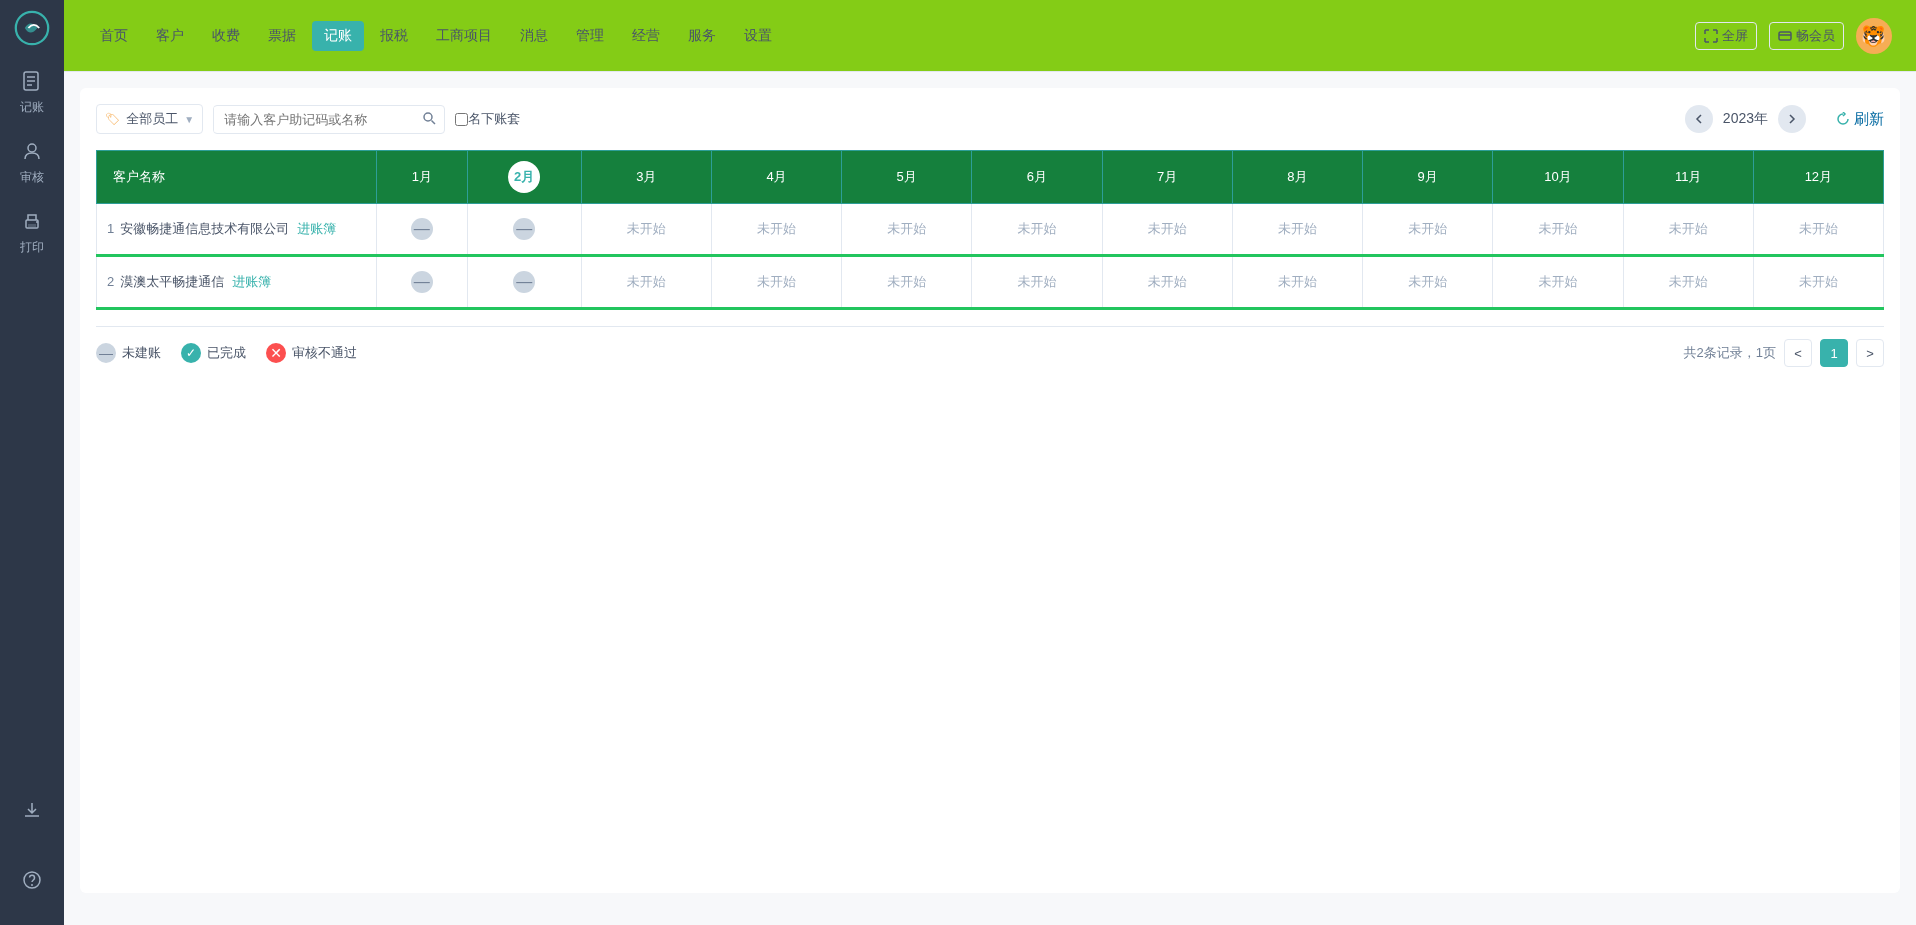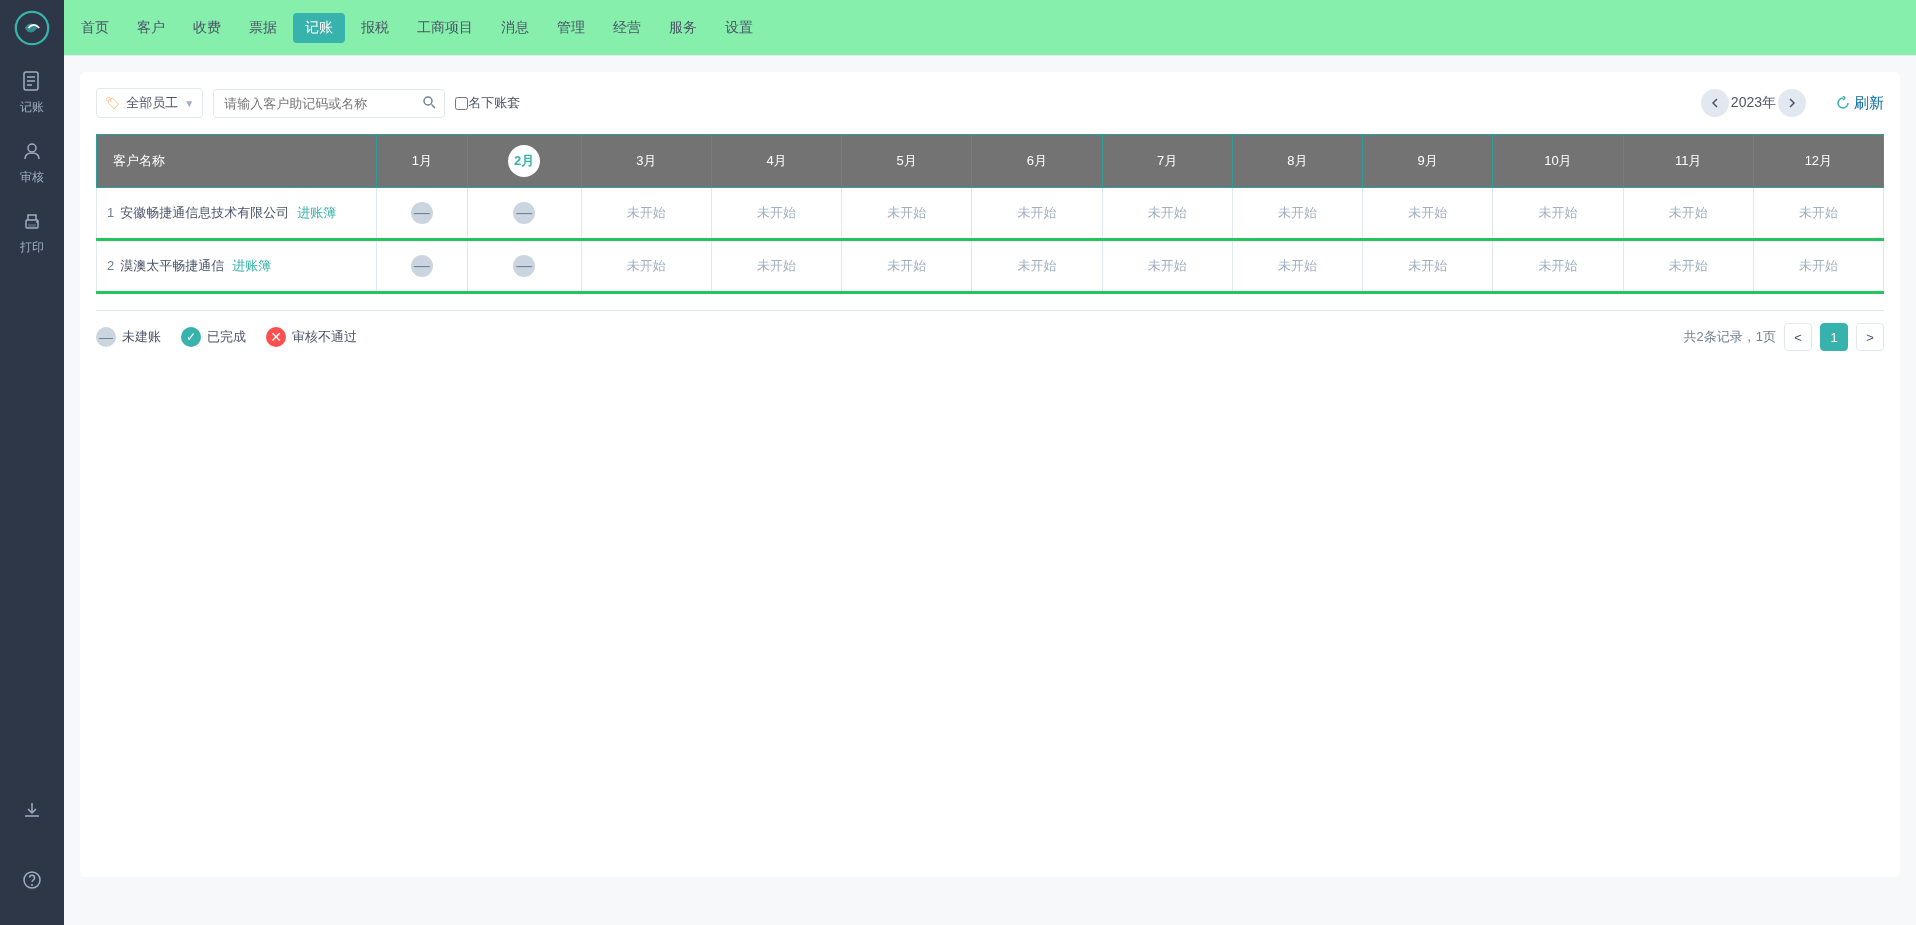--- a/index.html
+++ b/index.html
@@ -58,25 +58,25 @@
     }
 
     
     .main-area {
       flex: 1;
       display: flex;
       flex-direction: column;
       overflow: hidden;
     }
     .topnav {
-      height: 56px;
-      background: #86efac;
-      display: flex;
-      align-items: center;
-      padding: 0 5px;
+      height: 72px;
+      background: #84cc16;
+      display: flex;
+      align-items: center;
+      padding: 0 24px;
       border-bottom: 1px solid #e2e8f0;
       flex-shrink: 0;
     }
     .topnav-items {
       display: flex;
       align-items: center;
       gap: 4px;
       flex: 1;
     }
     .nav-item {
@@ -179,21 +179,21 @@
     .checkbox-label {
       display: flex;
       align-items: center;
       font-size: 13px;
       color: #4a5568;
       cursor: pointer;
     }
     .year-nav {
       display: flex;
       align-items: center;
-      gap: 2px;
+      gap: 10px;
       margin-left: auto;
       margin-right: 20px;
     }
     .year-nav .year-text {
       font-size: 14px;
       color: #4a5568;
     }
     .year-nav .arrow-btn {
       width: 28px;
       height: 28px;
@@ -219,21 +219,21 @@
     
     .table-container {
       overflow-x: auto;
     }
     table {
       width: 100%;
       border-collapse: collapse;
       min-width: 900px;
     }
     thead tr {
-      background: #737373;
+      background: #15803d;
       color: #fff;
       padding-left: 23px;
     }
     thead th {
       padding: 10px 8px;
       text-align: center;
       font-weight: 500;
       font-size: 13px;
       border: 1px solid #2d9e98;
     }
@@ -430,20 +430,36 @@
       <div class="nav-item">收费</div>
       <div class="nav-item">票据</div>
       <div class="nav-item active">记账</div>
       <div class="nav-item">报税</div>
       <div class="nav-item">工商项目</div>
       <div class="nav-item">消息</div>
       <div class="nav-item">管理</div>
       <div class="nav-item">经营</div>
       <div class="nav-item">服务</div>
       <div class="nav-item">设置</div>
+    </div>
+    <div class="topnav-right">
+      <div class="btn-fullscreen">
+        <svg width="14" height="14" viewBox="0 0 14 14">
+            <path d="M1 1h4M1 1v4M13 1h-4M13 1v4M1 13h4M1 13v-4M13 13h-4M13 13v-4" stroke="#4a5568" stroke-width="1.5" fill="none"></path>
+          </svg>
+        <span>全屏</span>
+      </div>
+      <div class="btn-member">
+        <svg width="14" height="14" viewBox="0 0 14 14">
+            <rect x="1" y="3" width="12" height="8" rx="1.5" fill="none" stroke="#4a5568" stroke-width="1.5"></rect>
+            <line x1="1" y1="6" x2="13" y2="6" stroke="#4a5568" stroke-width="1.5"></line>
+          </svg>
+        <span>畅会员</span>
+      </div>
+      <div class="avatar">🐯</div>
     </div>
   </div>
 
   <div class="content">
     <div class="panel">
 
       <div class="toolbar">
         <div class="filter-select">
           <span class="icon">🏷</span>
           <span>全部员工</span>

